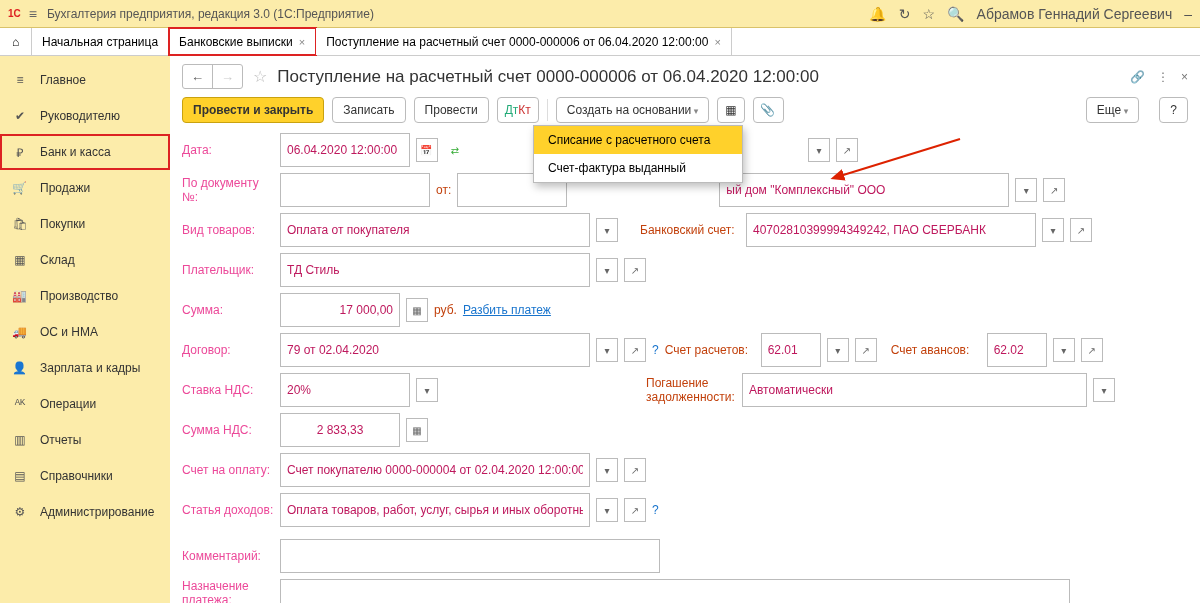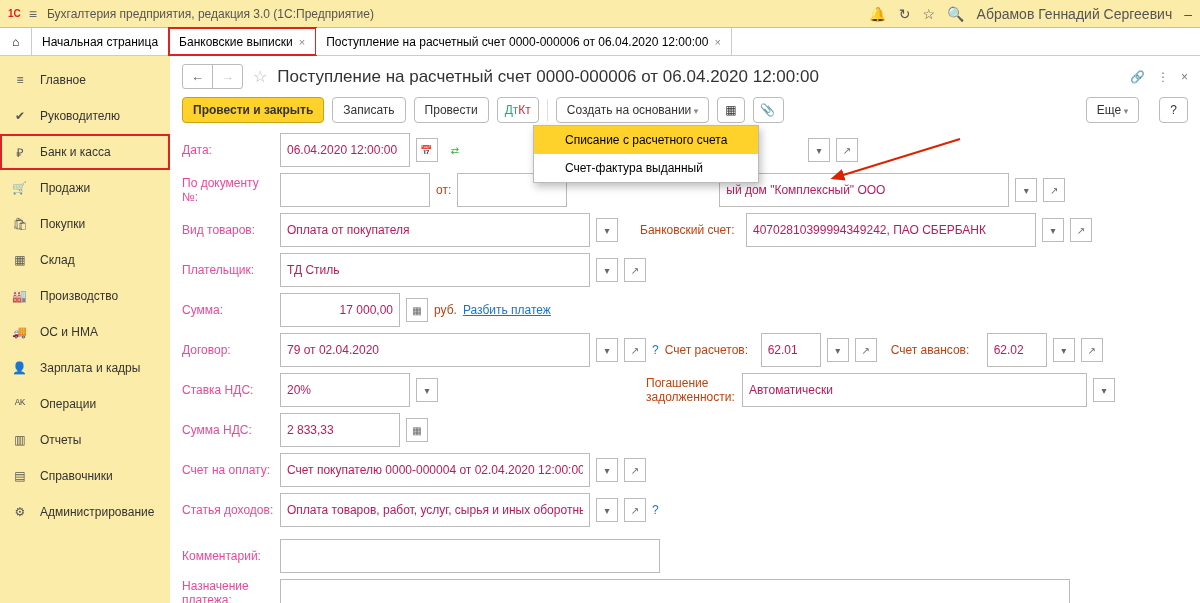--- a/index.html
+++ b/index.html
@@ -29,21 +29,21 @@
 .star{color:#bbb;font-size:16px}
 .doc-title{font-size:17px;color:#333}
 .head-right{margin-left:auto;display:flex;gap:12px;color:#777;font-size:14px}
 .toolbar{display:flex;align-items:center;gap:8px;margin-bottom:10px;position:relative}
 .btn{border:1px solid #bbb;background:#fff;padding:5px 10px;border-radius:4px;color:#333;white-space:nowrap}
 .btn.yellow{background:#ffd12b;border-color:#c9a20f;font-weight:bold}
 .btn.icon{padding:5px 7px}
 .btn.dd::after{content:" ▾";color:#888;font-size:9px}
 .toolbar-right{margin-left:auto;display:flex;gap:20px}
 .dropdown{position:absolute;top:28px;left:351px;background:#fff;border:1px solid #bbb;box-shadow:2px 4px 8px rgba(0,0,0,.25);z-index:10;min-width:210px}
-.dd-item{padding:7px 31px}
+.dd-item{padding:7px 14px}
 .dd-item.hover{background:#ffd12b}
 .arrow{position:absolute;top:78px;left:660px;z-index:9}
 .form{display:flex;flex-direction:column;gap:6px}
 .row{display:flex;align-items:center;gap:6px;min-height:26px}
 .lbl{width:92px;color:#ec4899}
 .lbl2{color:#c2410c}
 .inp{border:1px solid #bbb;height:24px;padding:16px 6px;background:#fff;color:#be185d}
 .inp.date{width:130px}
 .inp.w310{width:310px}
 .inp.w60{width:60px}
@@ -254,21 +254,21 @@
         <input class="inp" style="width: 130px;" value="20%">
         <span class="ib">▾</span>
         <span style="width:196px"></span>
         <span class="lbl2" style="width:90px">Погашение задолженности:</span>
         <input class="inp" style="width: 345px;" value="Автоматически">
         <span class="ib">▾</span>
       </div>
 
       <div class="row">
         <span class="lbl">Сумма НДС:</span>
-        <input class="inp" style="width: 120px; text-align: left;" value="2 833,33">
+        <input class="inp" style="width: 120px; text-align: center;" value="2 833,33">
         <span class="ib">▦</span>
       </div>
 
       <div class="row">
         <span class="lbl">Счет на оплату:</span>
         <input class="inp w310" value="Счет покупателю 0000-000004 от 02.04.2020 12:00:00" style="">
         <span class="ib">▾</span>
         <span class="ib">↗</span>
       </div>
 

